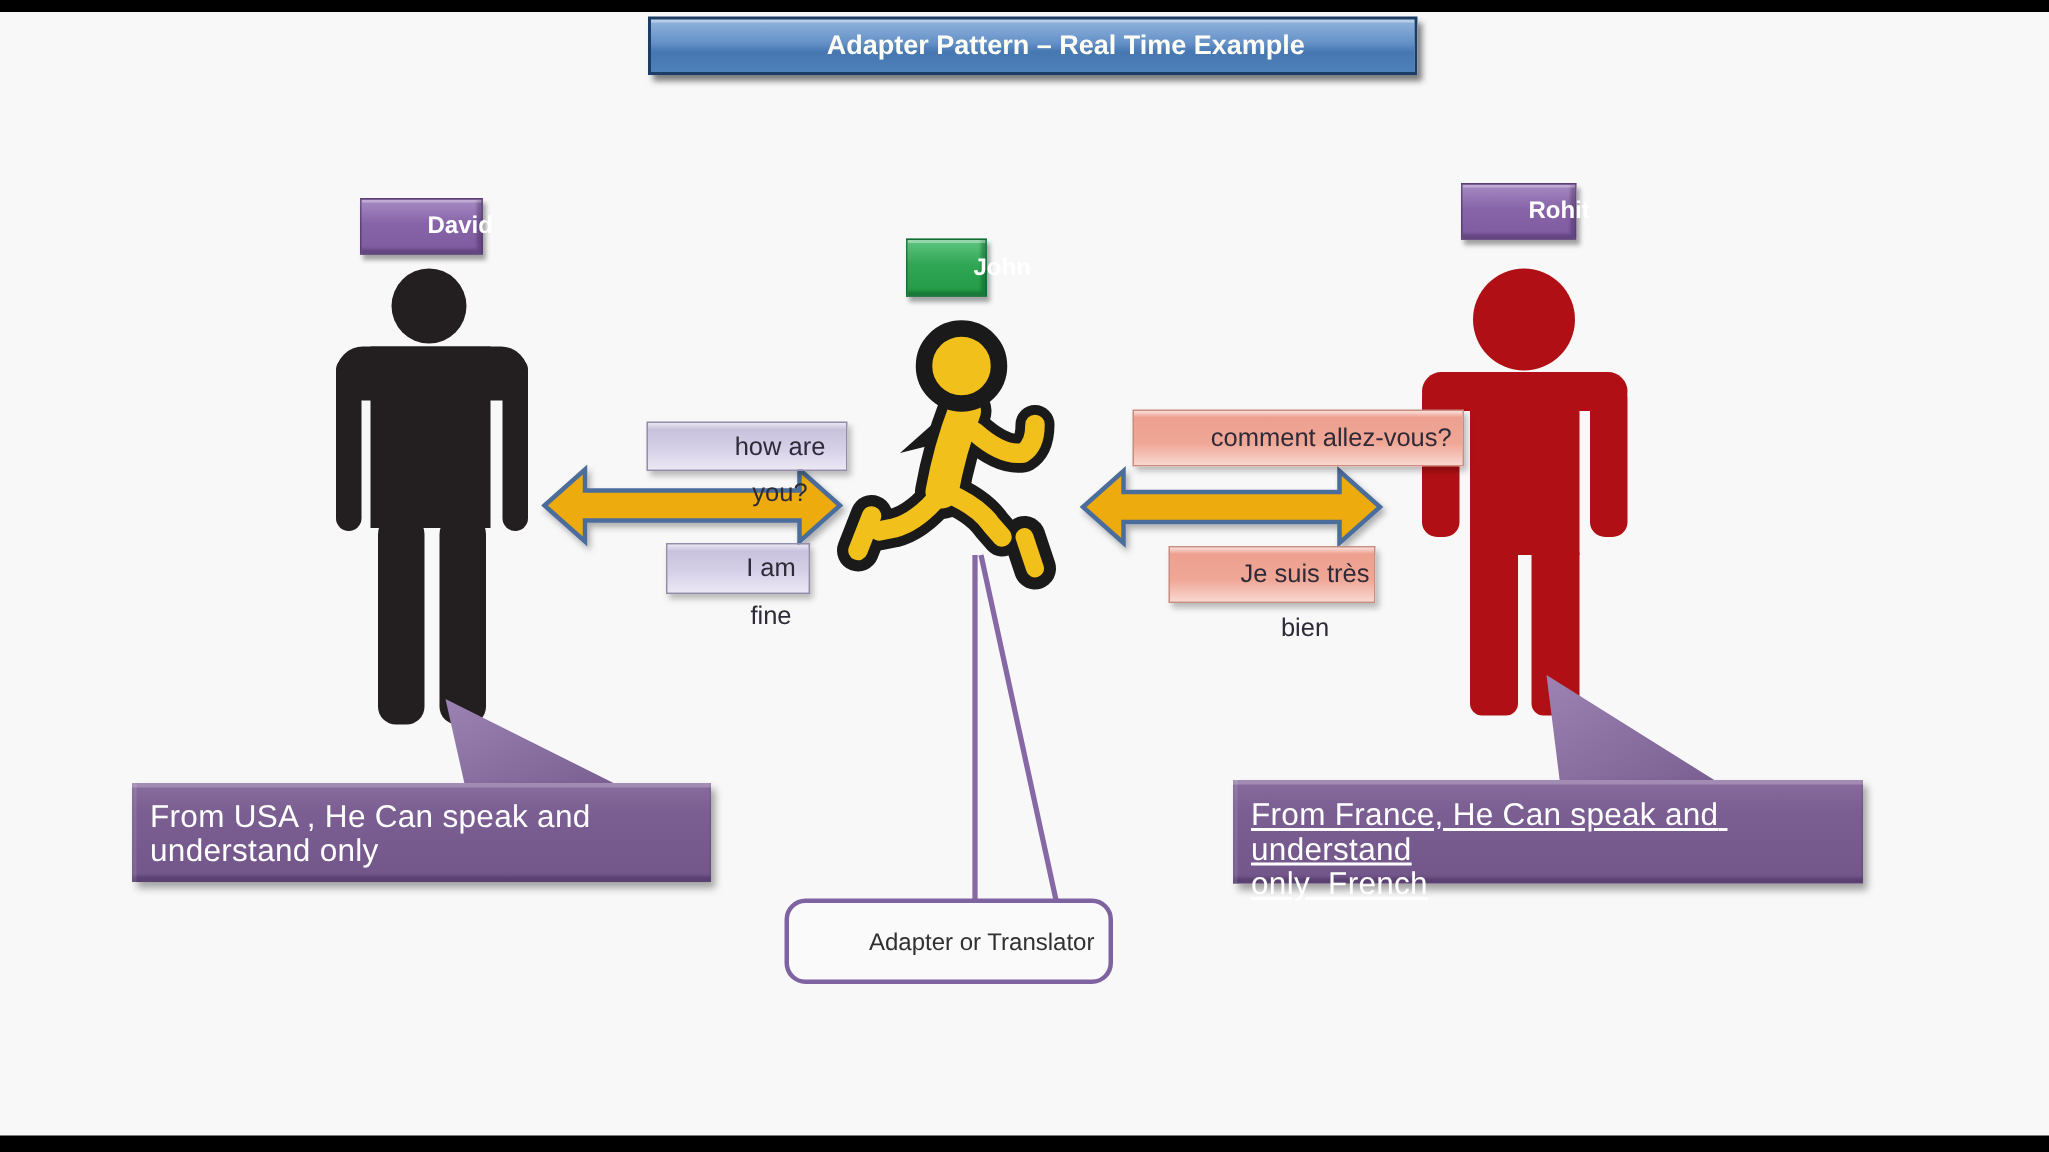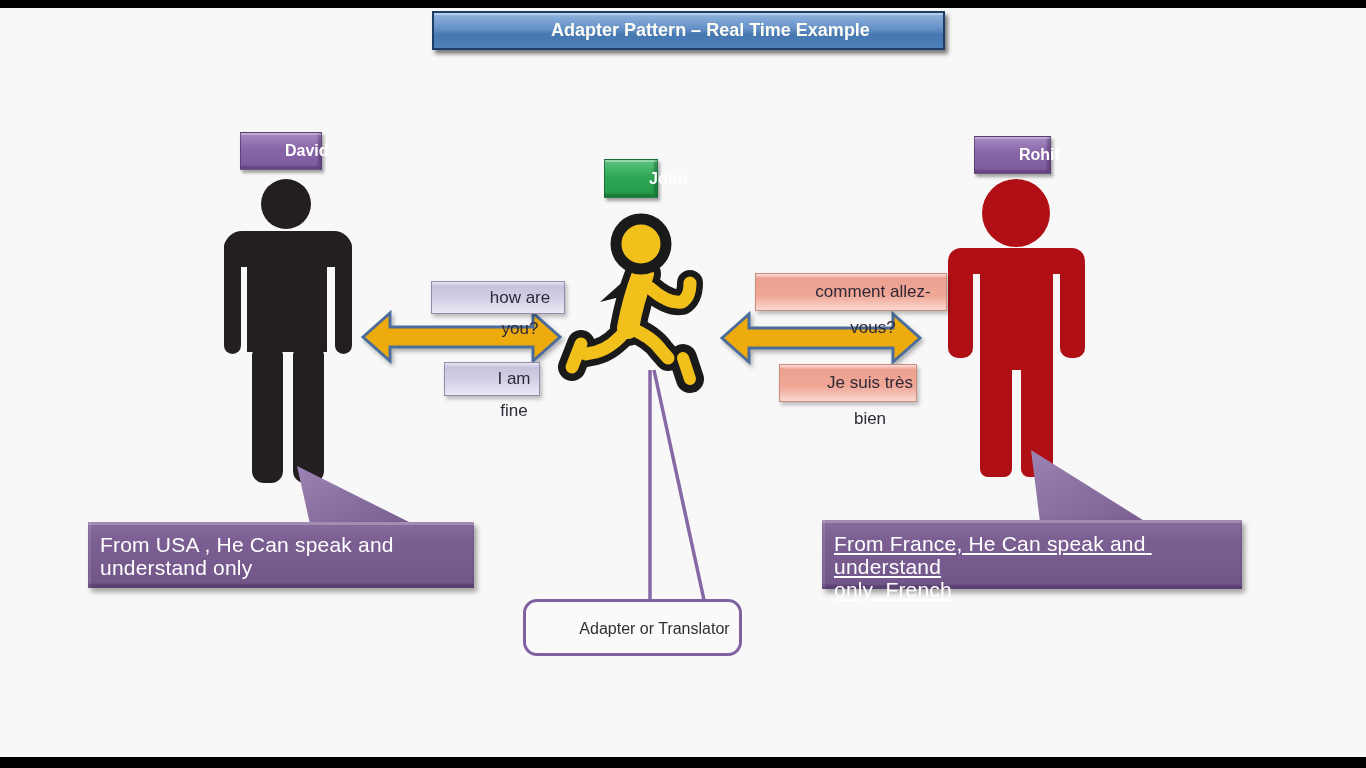--- a/index.html
+++ b/index.html
@@ -6,27 +6,27 @@
 .page{position:relative;width:1366px;height:768px;background:#f9f8f8;overflow:hidden;font-family:"Liberation Sans",sans-serif;}
 .bar{position:absolute;left:0;width:100%;background:#000;z-index:5;}
 .bar-top{top:0;height:8px;}
 .bar-bottom{bottom:0;height:11px;}
 svg.shapes{position:absolute;left:0;top:0;z-index:1;}
 .box{position:absolute;box-sizing:border-box;text-align:center;z-index:2;padding-left:44px;}
 .title-banner{left:432px;top:11px;width:513px;height:39px;background:linear-gradient(#93b5de 0%,#6490c7 45%,#4677b0 62%,#4e80b9 100%);border:2px solid #1c3e66;box-shadow:3px 4px 4px rgba(0,0,0,0.5), inset 0 2px 0 rgba(255,255,255,0.35);color:#fdfdf5;font-size:18px;font-weight:bold;line-height:34px;}
 .name-label{color:#fff;font-size:16px;font-weight:bold;border:1px solid rgba(60,40,80,0.55);}
 .label-david{left:240px;top:132px;width:82px;height:38px;line-height:36px;background:linear-gradient(#a78bc3 0%,#8764a8 45%,#7e5a9f 100%);box-shadow:2px 3px 3px rgba(0,0,0,0.35), inset 0 2px 0 rgba(255,255,255,0.3), inset -3px -3px 2px rgba(40,20,60,0.3);}
 .label-john{left:604px;top:159px;width:54px;height:39px;line-height:37px;background:linear-gradient(#5fc581 0%,#2fa653 45%,#239a47 100%);border-color:rgba(10,80,40,0.6);box-shadow:2px 3px 3px rgba(0,0,0,0.35), inset 0 2px 0 rgba(255,255,255,0.35), inset -3px -3px 2px rgba(0,60,25,0.35);}
-.label-rohit{left:974px;top:122px;width:77px;height:38px;line-height:36px;background:linear-gradient(#a78bc3 0%,#8764a8 45%,#7e5a9f 100%);box-shadow:2px 3px 3px rgba(0,0,0,0.35), inset 0 2px 0 rgba(255,255,255,0.3), inset -3px -3px 2px rgba(40,20,60,0.3);margin-top:14px;}
+.label-rohit{left:974px;top:122px;width:77px;height:38px;line-height:36px;background:linear-gradient(#a78bc3 0%,#8764a8 45%,#7e5a9f 100%);box-shadow:2px 3px 3px rgba(0,0,0,0.35), inset 0 2px 0 rgba(255,255,255,0.3), inset -3px -3px 2px rgba(40,20,60,0.3);}
 .bubble{color:#2e2a38;font-size:17px;box-shadow:2px 3px 4px rgba(0,0,0,0.25);margin-left:32px;}
 .lavender{background:linear-gradient(#e9e6f3 0%,#c9c2dd 14%,#d5cfe7 55%,#ebe8f5 100%);border:1px solid #948cab;}
 .salmon{background:linear-gradient(#fadfda 0%,#eda090 12%,#f0a796 60%,#f9d7d1 100%);border:1px solid #c98d80;}
 .bubble-q-en{left:399px;top:281px;width:134px;height:33px;line-height:31px;}
 .bubble-a-en{left:412px;top:362px;width:96px;height:34px;line-height:32px;}
-.bubble-q-fr{left:723px;top:273px;width:192px;height:38px;line-height:36px;}
+.bubble-q-fr{left:723px;top:273px;width:221px;height:38px;line-height:36px;}
 .bubble-a-fr{left:747px;top:364px;width:138px;height:38px;line-height:36px;}
 .callout{background:linear-gradient(#8a6d9f 0%,#7b5f92 28%,#72568a 100%);color:#fff;font-size:21px;letter-spacing:0.2px;text-align:left;box-shadow:3px 4px 5px rgba(0,0,0,0.35), inset 0 3px 0 rgba(255,255,255,0.22), inset 3px 0 0 rgba(255,255,255,0.1), inset 0 -4px 2px rgba(30,10,50,0.28);}
 .callout-david{left:88px;top:522px;width:386px;height:66px;padding:11px 12px 0;}
 .callout-rohit{left:822px;top:520px;width:420px;height:69px;padding:12px 12px 0;text-decoration:underline;}
 .cl{line-height:23px;white-space:pre-wrap;}
 .adapter-box{left:523px;top:599px;width:219px;height:57px;line-height:53px;background:#fbfafa;border:3px solid #7f63a1;border-radius:14px;color:#303030;font-size:16px;}
 </style>
 </head>
 <body>
 

